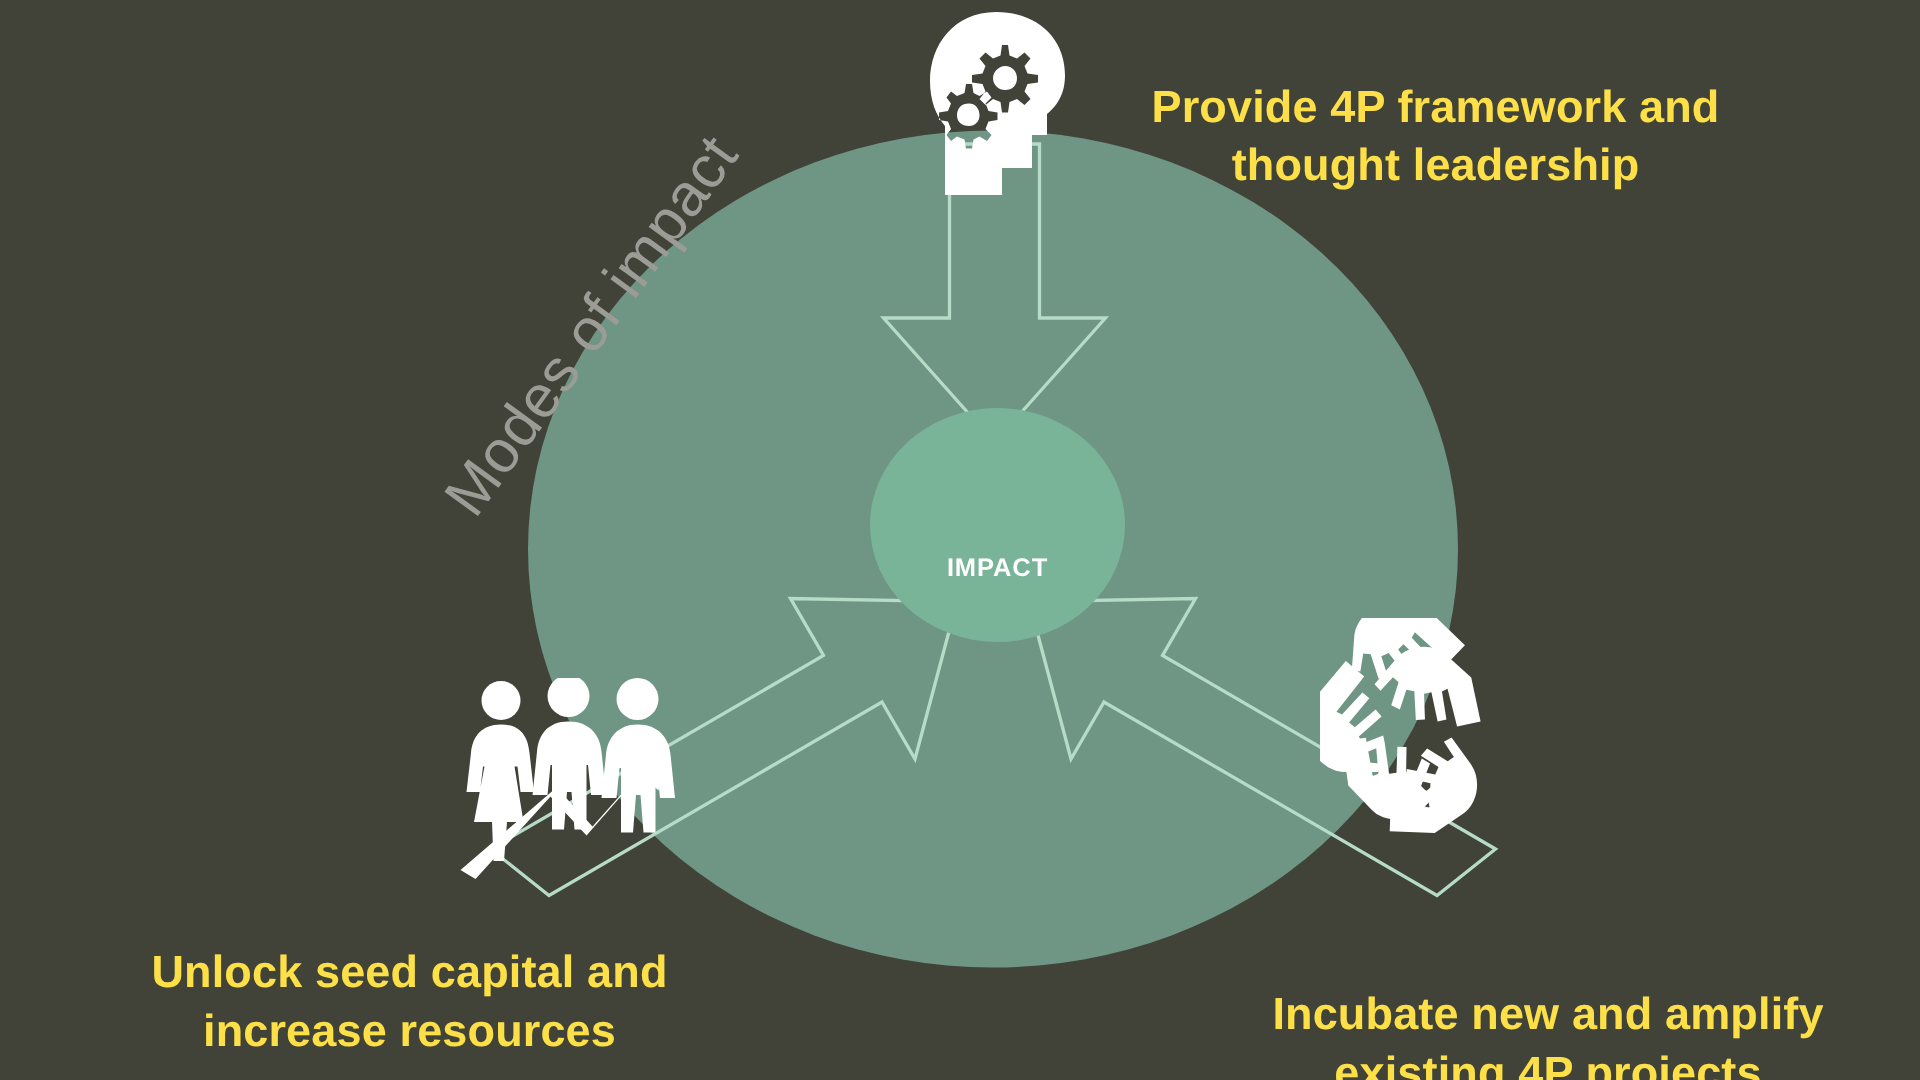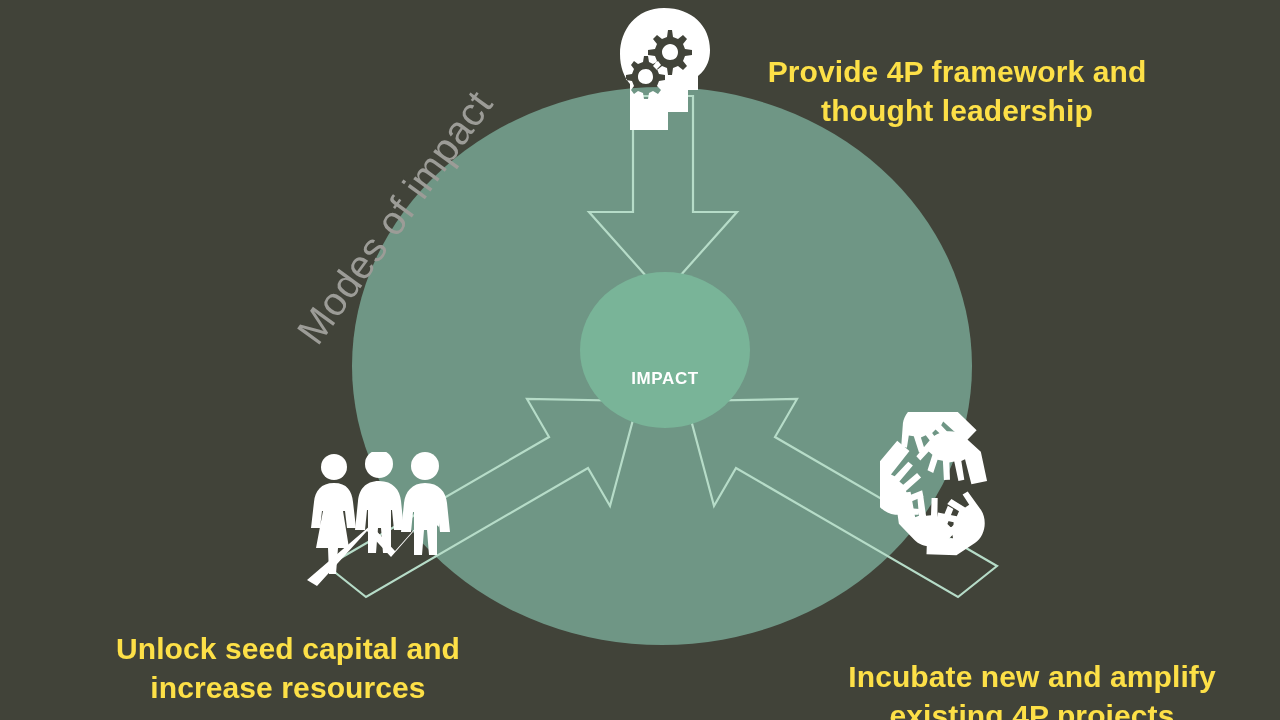--- a/index.html
+++ b/index.html
@@ -38,21 +38,21 @@
     letter-spacing: 0.1px;
     white-space: pre-line;
     margin-top: 32px;
   }
   #callout-top {
     left: 712px;
     top: 20px;
     width: 490px;
   }
   #callout-bottom-left {
-    left: 63px;
+    left: 48px;
     top: 597px;
     width: 450px;
   }
   #callout-bottom-right {
     left: 806px;
     top: 625px;
     width: 452px;
   }
   #modes-label {
     position: absolute;

